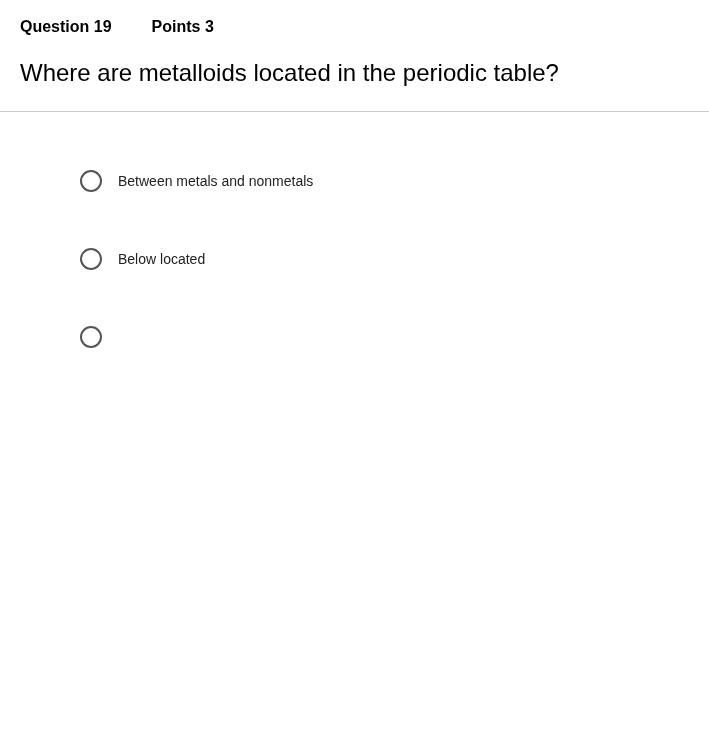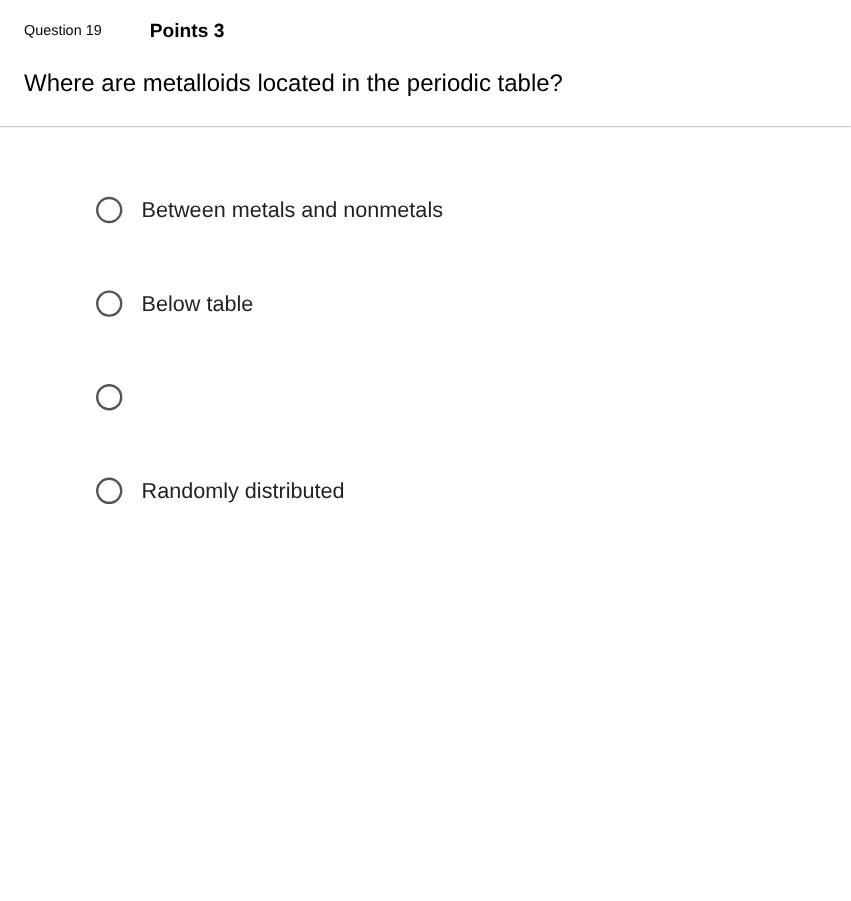--- a/index.html
+++ b/index.html
@@ -17,32 +17,32 @@
     }
 
     .question-header {
       padding: 18px 20px 10px 20px;
       display: flex;
       flex-direction: row;
       gap: 40px;
     }
 
     .question-number {
-      font-weight: normal;
-      font-size: 12px;
+      font-weight: bold;
+      font-size: 16px;
     }
 
     .question-points {
       font-weight: bold;
       font-size: 16px;
     }
 
     .question-text {
       padding: 10px 20px 20px 20px;
-      font-size: 20px;
+      font-size: 24px;
       line-height: 1.45;
       color: #000000;
       text-align: justify;
     }
 
     .divider {
       height: 1px;
       background-color: #cccccc;
       margin: 0 0 10px 0;
     }
@@ -66,21 +66,21 @@
       width: 22px;
       height: 22px;
       border-radius: 50%;
       border: 2px solid #555555;
       background: #ffffff;
       flex-shrink: 0;
       display: inline-block;
     }
 
     .option-label {
-      font-size: 18px;
+      font-size: 14px;
       color: #222222;
     }
   </style>
 </head>
 <body>
 
 <div class="question-header">
   <span class="question-number">Question 19</span>
   <span class="question-points">Points 3</span>
 </div>
@@ -89,22 +89,18 @@
 
 <div class="divider"></div>
 
 <div class="options-container" id="options-container">
 <div class="option-item">
       <span class="radio-circle"></span>
       <span class="option-label">Between metals and nonmetals</span>
     </div>
     <div class="option-item">
       <span class="radio-circle"></span>
-      <span class="option-label">Below table</span>
+      <span class="option-label">Below located</span>
     </div>
     <div class="option-item">
       <span class="radio-circle"></span>
     </div>
-    <div class="option-item">
-      <span class="radio-circle"></span>
-      <span class="option-label">Randomly distributed</span>
-    </div>
   </div>
 
 </body></html>

